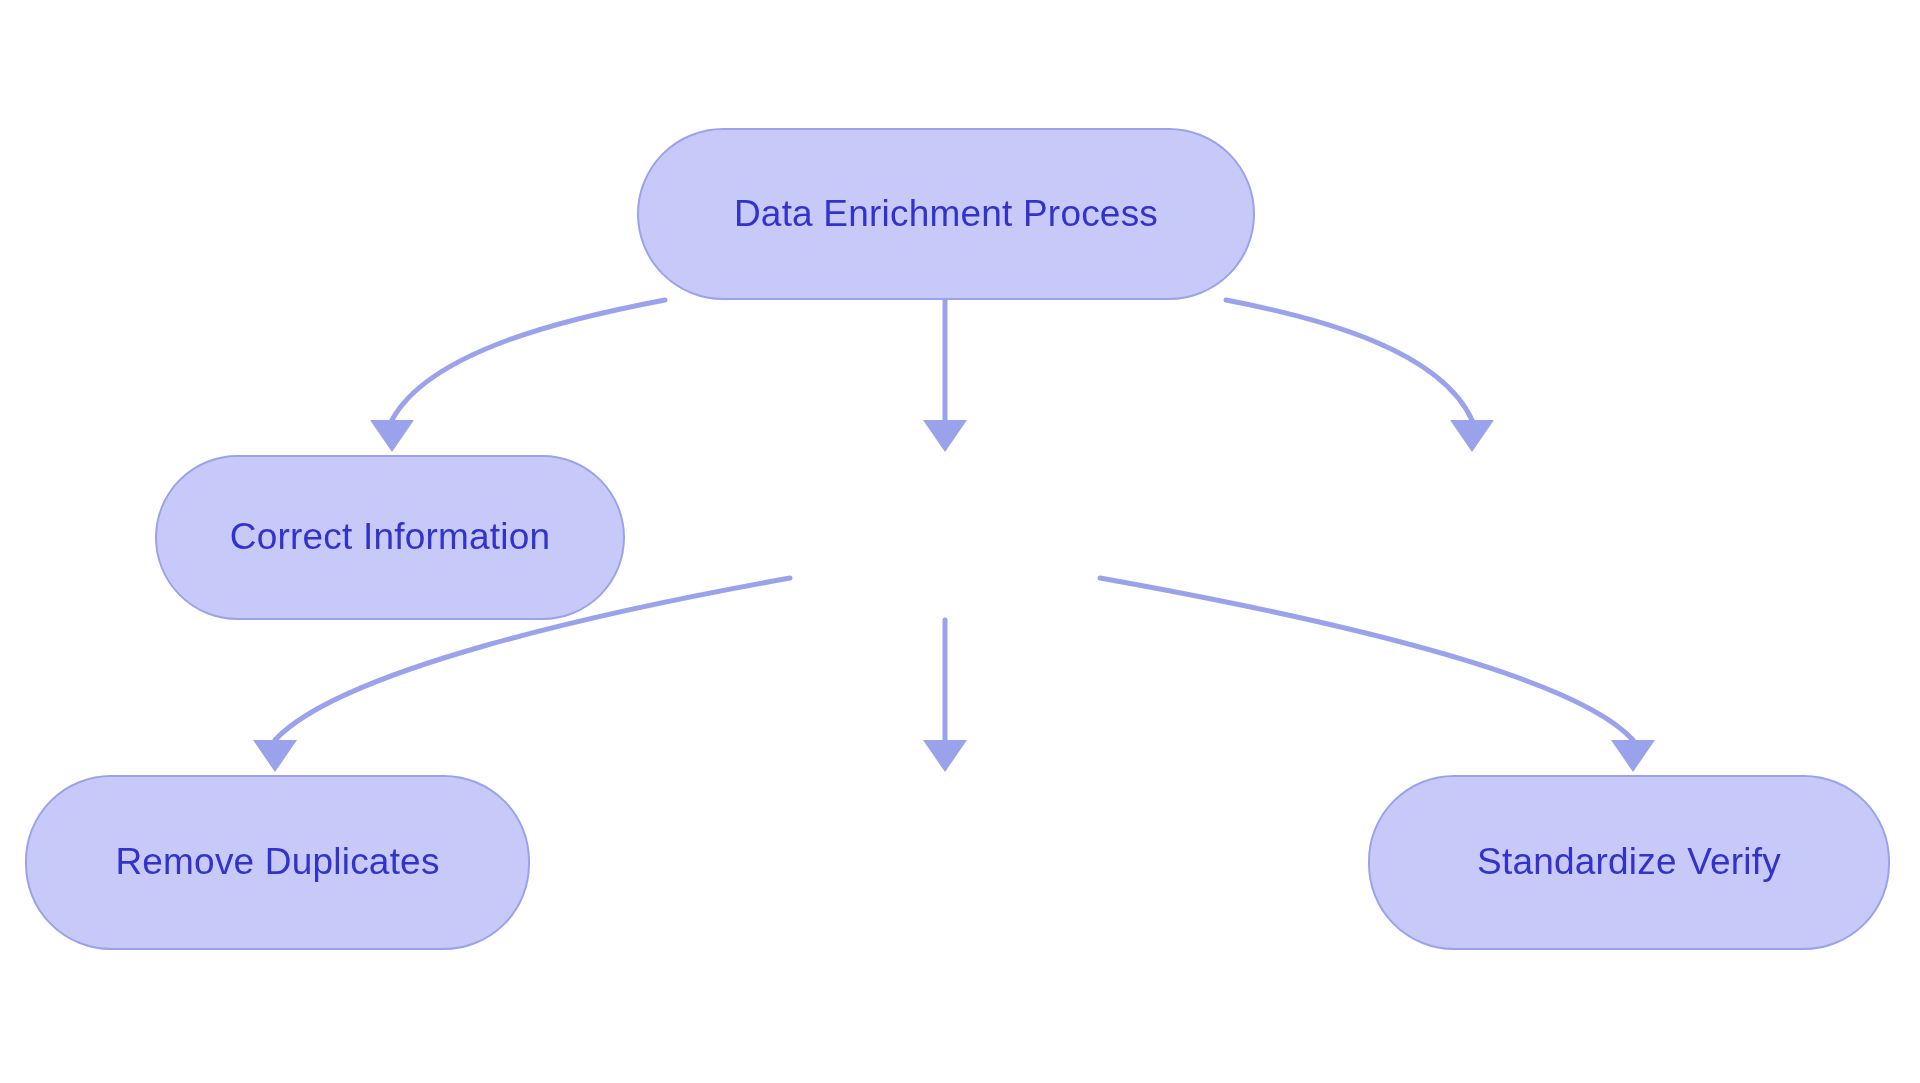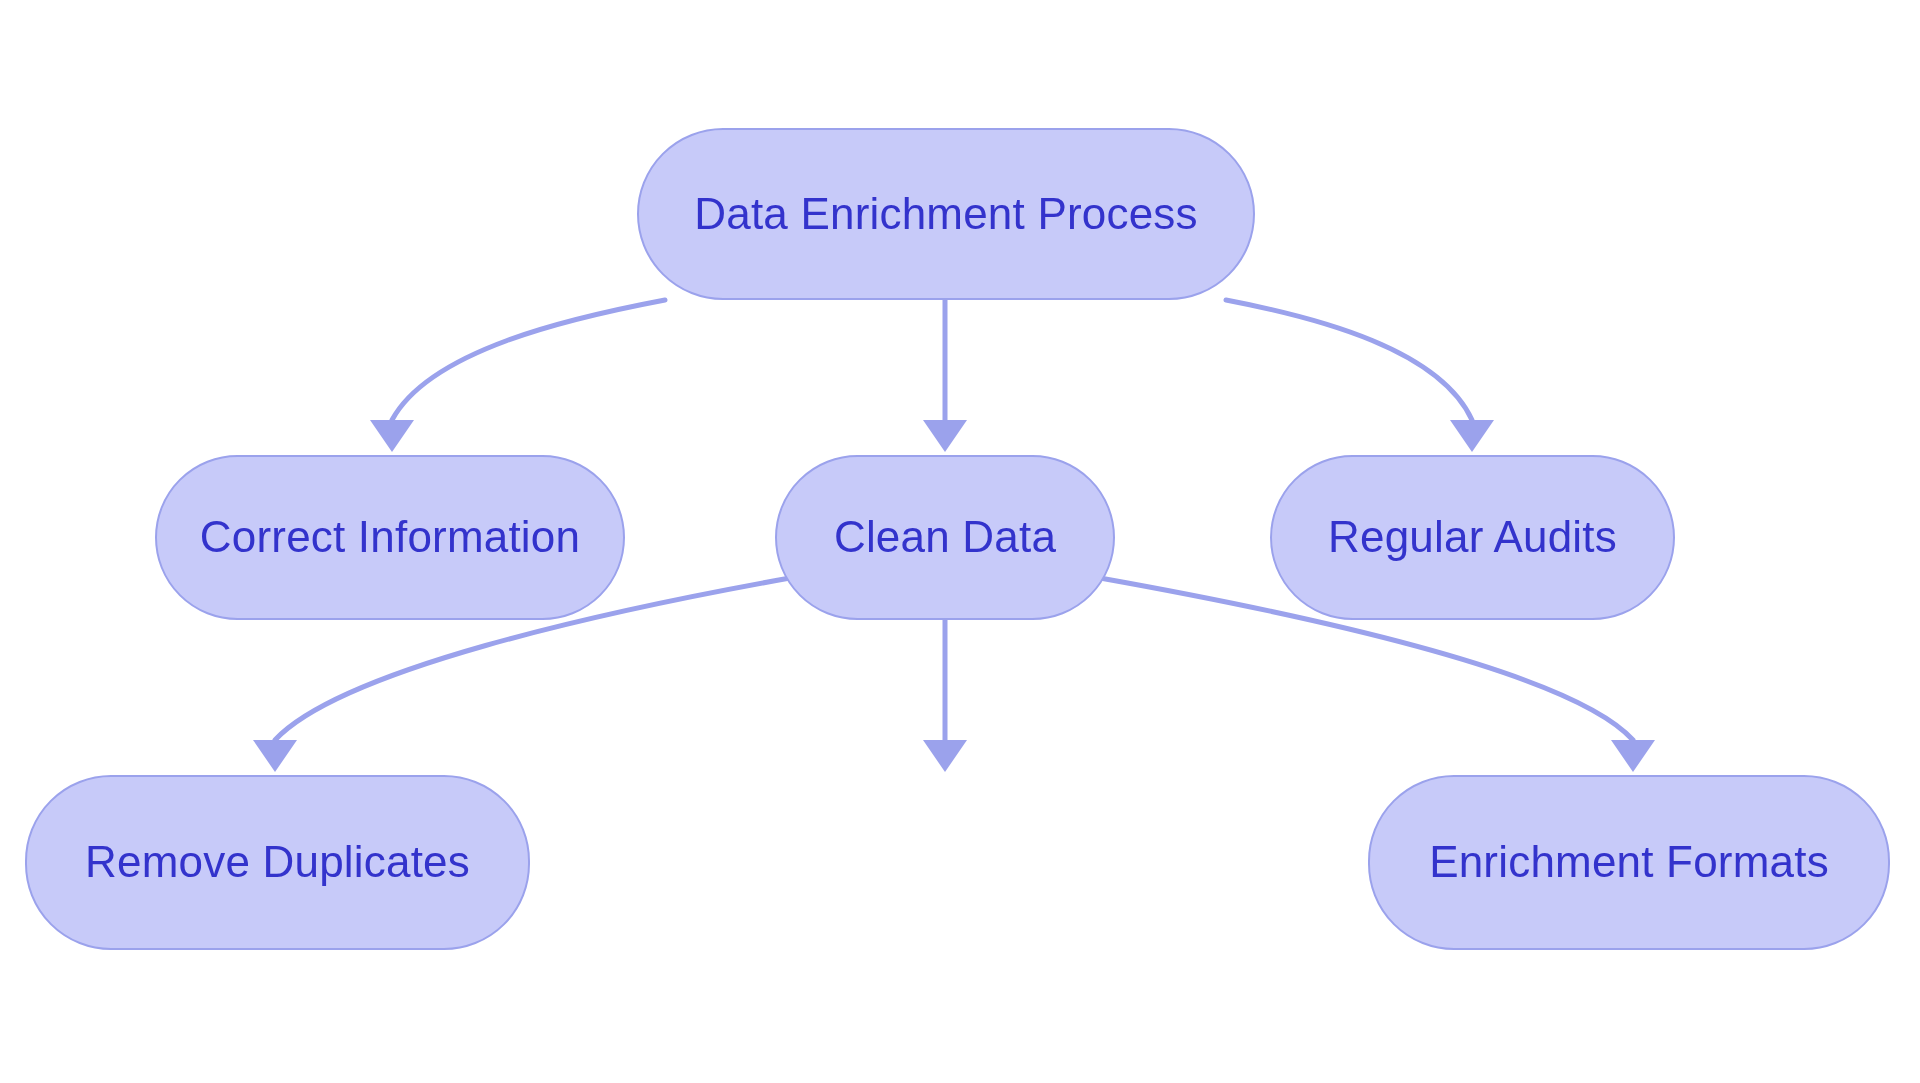--- a/index.html
+++ b/index.html
@@ -34,21 +34,21 @@
     display: flex;
     align-items: center;
     justify-content: center;
     background: #c7caf9;
     border: 2px solid #9ba2ec;
     border-radius: 86px;
     text-align: center;
   }
   .node-label {
     color: #3333cc;
-    font-size: 44px;
+    font-size: 37px;
     font-weight: 400;
     line-height: 1.1;
     letter-spacing: 0.2px;
     white-space: nowrap;
     font-family: "Liberation Sans", "DejaVu Sans", sans-serif;
   }
   
   #node-root {
     left: 637px;
     top: 128px;
@@ -134,30 +134,24 @@
   </svg>
 
   <div class="node" id="node-root">
     <span class="node-label">Data Enrichment Process</span>
   </div>
 
   <div class="node" id="node-verify">
     <span class="node-label">Correct Information</span>
   </div>
 
-  <div class="node" id="node-clean">
-    <span class="node-label">Clean Data</span>
-  </div>
 
-  <div class="node" id="node-audits">
-    <span class="node-label">Regular Audits</span>
-  </div>
 
   <div class="node" id="node-remove">
     <span class="node-label">Remove Duplicates</span>
   </div>
 
 
   <div class="node" id="node-standardize">
-    <span class="node-label">Enrichment Formats</span>
+    <span class="node-label">Standardize Verify</span>
   </div>
 
 </div>
 
 </body></html>

